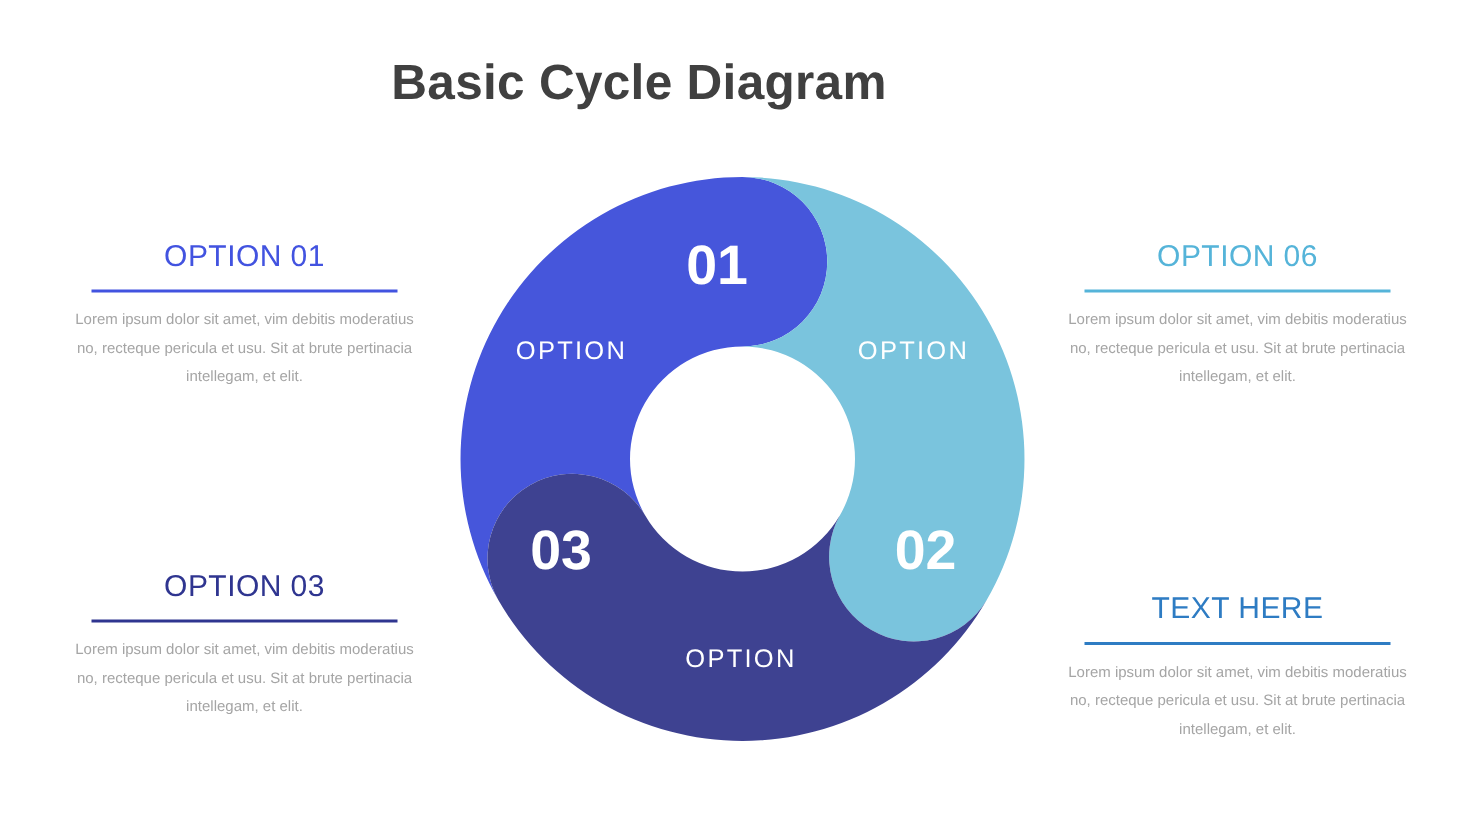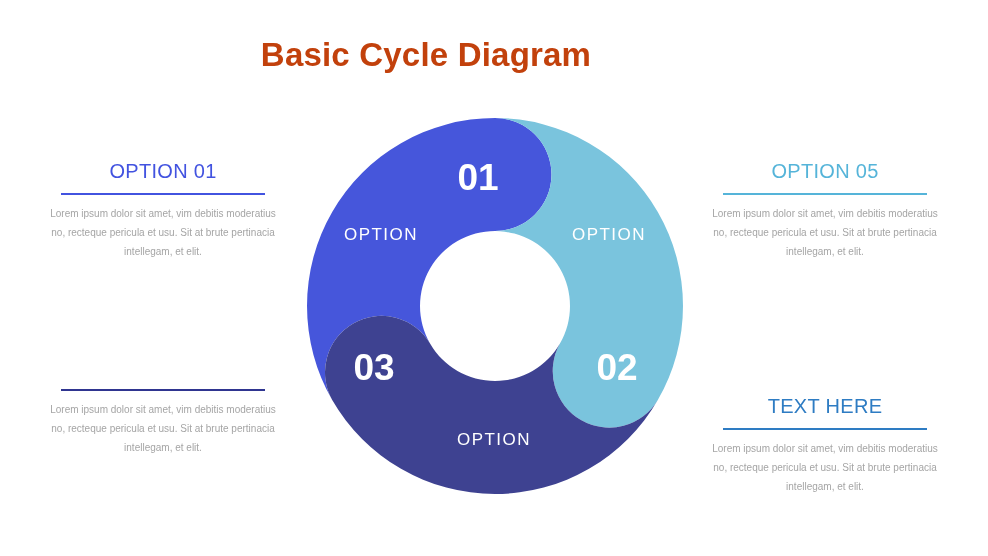--- a/index.html
+++ b/index.html
@@ -5,21 +5,21 @@
   html,body { margin:0; padding:0; }
   body {
     width:988px; height:556px; background:#ffffff; overflow:hidden;
     font-family:"Liberation Sans", sans-serif; position:relative;
   }
   .slide { position:absolute; inset:0; background:#ffffff; }
 
   .slide-title {
     position:absolute; top:36px; left:0; width:852px;
     text-align:center; font-size:33px; font-weight:700;
-    color:#c2410c; letter-spacing:0.2px; margin:0;
+    color:#404040; letter-spacing:0.2px; margin:0;
   }
 
   .cycle-svg { position:absolute; left:295px; top:106px; width:400px; height:400px; }
   .seg-number {
     font-family:"Liberation Sans", sans-serif;
     font-size:37px; font-weight:700; fill:#ffffff;
     text-anchor:middle; dominant-baseline:central;
   }
   .seg-label {
     font-family:"Liberation Sans", sans-serif;
@@ -52,26 +52,27 @@
 
   <h1 class="slide-title">Basic Cycle Diagram</h1>
 
   <div class="text-block tb-top-left">
     <h2 class="tb-heading" style="color: rgb(66, 83, 224);">OPTION 01</h2>
     <hr class="tb-rule" style="border-top-color: rgb(66, 83, 224);">
     <p class="tb-body">Lorem ipsum dolor sit amet, vim debitis moderatius no, recteque pericula et usu. Sit at brute pertinacia intellegam, et elit.</p>
   </div>
 
   <div class="text-block tb-top-right">
-    <h2 class="tb-heading" style="color: rgb(85, 180, 217);">OPTION 05</h2>
+    <h2 class="tb-heading" style="color: rgb(85, 180, 217);">OPTION 06</h2>
     <hr class="tb-rule" style="border-top-color: rgb(85, 180, 217);">
     <p class="tb-body">Lorem ipsum dolor sit amet, vim debitis moderatius no, recteque pericula et usu. Sit at brute pertinacia intellegam, et elit.</p>
   </div>
 
   <div class="text-block tb-bottom-left">
+    <h2 class="tb-heading" style="color: rgb(47, 53, 144);">OPTION 03</h2>
     <hr class="tb-rule" style="border-top-color: rgb(47, 53, 144);">
     <p class="tb-body">Lorem ipsum dolor sit amet, vim debitis moderatius no, recteque pericula et usu. Sit at brute pertinacia intellegam, et elit.</p>
   </div>
 
   <div class="text-block tb-bottom-right">
     <h2 class="tb-heading" style="color: rgb(46, 124, 195);">TEXT HERE</h2>
     <hr class="tb-rule" style="border-top-color: rgb(46, 124, 195);">
     <p class="tb-body">Lorem ipsum dolor sit amet, vim debitis moderatius no, recteque pericula et usu. Sit at brute pertinacia intellegam, et elit.</p>
   </div>
 

